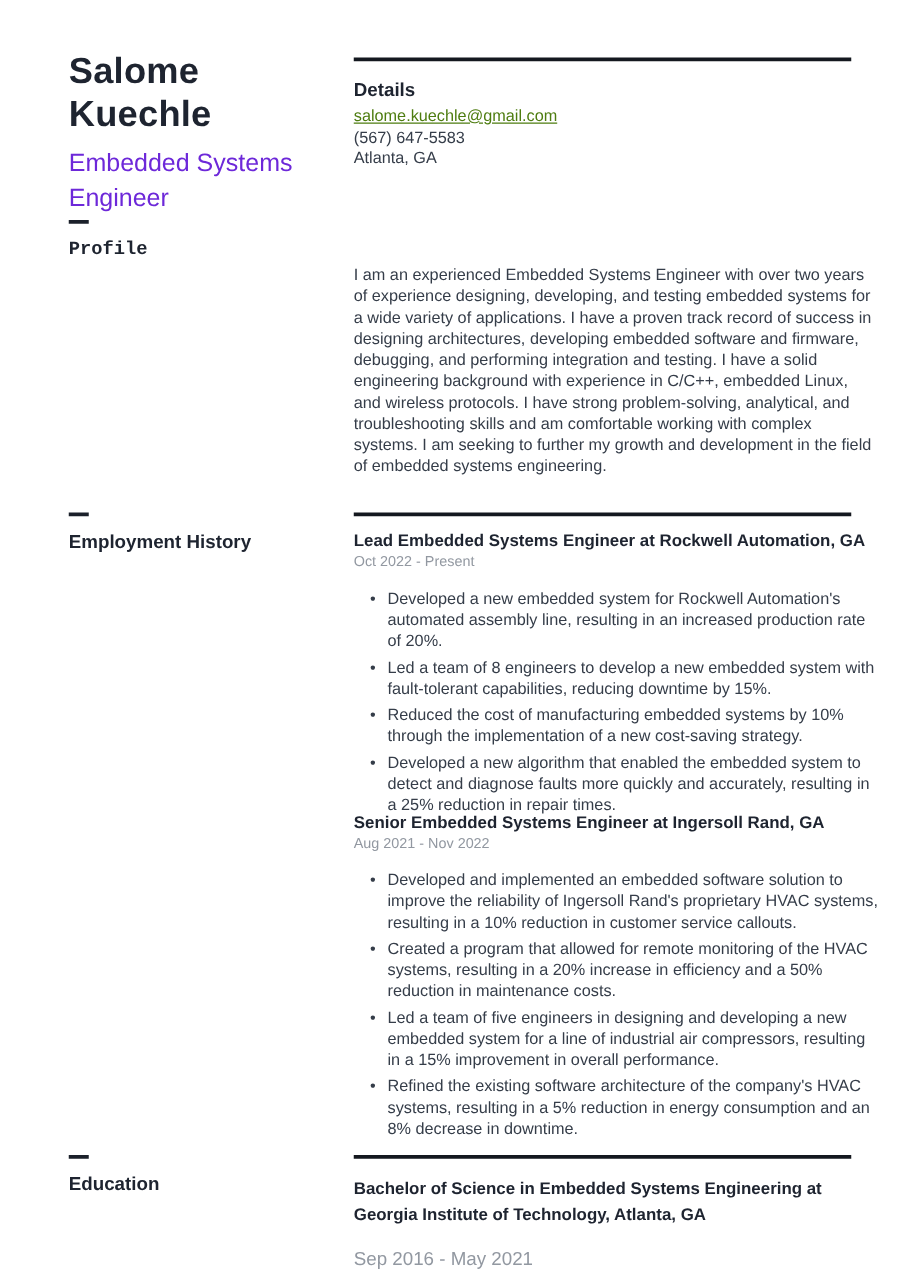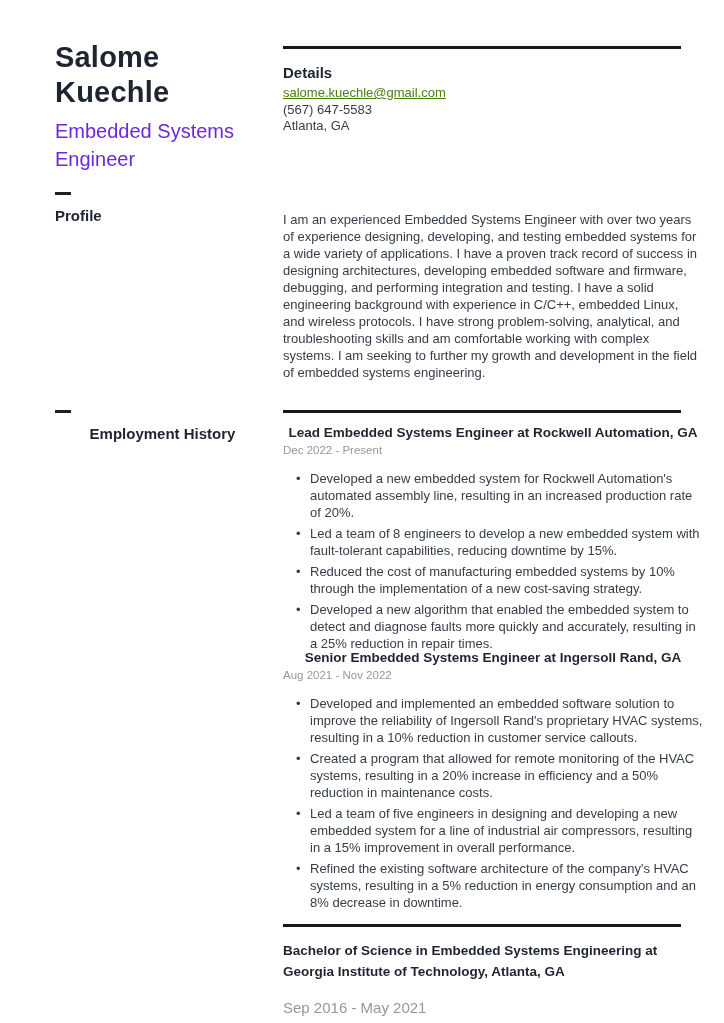--- a/index.html
+++ b/index.html
@@ -22,22 +22,22 @@
   .candidate-title {
     margin-top: 7px; font-size: 20px; line-height: 28px; color: #6d28d9;
   }
   .side-label { position: absolute; left: 55px; width: 215px; }
   .side-label .dash {
     width: 16px; height: 3px; background: #1b202a; margin-bottom: 12px;
   }
   .side-label .label-text {
     font-size: 15px; font-weight: bold; color: #1e2430; line-height: 18px;
   }
-  .pos-profile    { top: 192px; }
-  .pos-employment { top: 410px; text-align: center; }
+  .pos-profile    { top: 176px; font-family: Liberation Mono, monospace; }
+  .pos-employment { top: 410px; }
   .pos-education  { top: 924px; }
 
   
   .right-block { position: absolute; left: 283px; width: 420px; }
   .rule { width: 398px; height: 3px; background: #14181f; }
 
   .details-block { top: 46px; }
   .details-heading {
     margin-top: 14px; font-size: 15px; font-weight: bold; color: #1e2430; line-height: 19px;
   }
@@ -46,21 +46,21 @@
   .email-link { color: #4d7c0f; text-decoration: underline; cursor: pointer; }
 
   .profile-block { top: 211px; }
   .profile-text { font-size: 13px; line-height: 17px; color: #353d49; }
 
   .job-block-1 { top: 410px; }
   .job-block-2 { top: 649px; }
   .edu-block   { top: 924px; }
 
   .entry-title {
-    font-size: 13.5px; font-weight: bold; color: #1e2430; line-height: 17px; text-align: center;
+    font-size: 13.5px; font-weight: bold; color: #1e2430; line-height: 17px;
   }
   .job-block-1 .entry-title { margin-top: 11px; }
   .entry-dates {
     margin-top: 2px; font-size: 11.5px; color: #9298a1; line-height: 14px;
   }
   ul.bullets { margin-top: 13px; list-style: none; }
   ul.bullets li {
     position: relative; padding-left: 27px;
     font-size: 13px; line-height: 17px; color: #353d49;
     margin-bottom: 4px;
@@ -89,39 +89,43 @@
   <div class="side-label pos-profile">
     <div class="dash"></div>
     <div class="label-text">Profile</div>
   </div>
 
   <div class="side-label pos-employment">
     <div class="dash"></div>
     <div class="label-text">Employment History</div>
   </div>
 
+  <div class="side-label pos-education">
+    <div class="dash"></div>
+    <div class="label-text">Education</div>
+  </div>
 
   <div class="right-block details-block">
     <div class="rule"></div>
     <div class="details-heading">Details</div>
     <div class="contact-lines">
       <div class="contact-line"><a class="email-link">salome.kuechle@gmail.com</a></div>
       <div class="contact-line">(567) 647-5583</div>
       <div class="contact-line">Atlanta, GA</div>
     </div>
   </div>
 
   <div class="right-block profile-block">
     <div class="profile-text">I am an experienced Embedded Systems Engineer with over two years of experience designing, developing, and testing embedded systems for a wide variety of applications. I have a proven track record of success in designing architectures, developing embedded software and firmware, debugging, and performing integration and testing. I have a solid engineering background with experience in C/C++, embedded Linux, and wireless protocols. I have strong problem-solving, analytical, and troubleshooting skills and am comfortable working with complex systems. I am seeking to further my growth and development in the field of embedded systems engineering.</div>
   </div>
 
   <div class="right-block job-block-1">
     <div class="rule"></div>
     <div class="entry-title">Lead Embedded Systems Engineer at Rockwell Automation, GA</div>
-    <div class="entry-dates">Dec 2022 - Present</div>
+    <div class="entry-dates">Oct 2022 - Present</div>
     <ul class="bullets">
       <li>Developed a new embedded system for Rockwell Automation's automated assembly line, resulting in an increased production rate of 20%.</li>
       <li>Led a team of 8 engineers to develop a new embedded system with fault-tolerant capabilities, reducing downtime by 15%.</li>
       <li>Reduced the cost of manufacturing embedded systems by 10% through the implementation of a new cost-saving strategy.</li>
       <li>Developed a new algorithm that enabled the embedded system to detect and diagnose faults more quickly and accurately, resulting in a 25% reduction in repair times.</li>
     </ul>
   </div>
 
   <div class="right-block job-block-2">
     <div class="entry-title">Senior Embedded Systems Engineer at Ingersoll Rand, GA</div>

